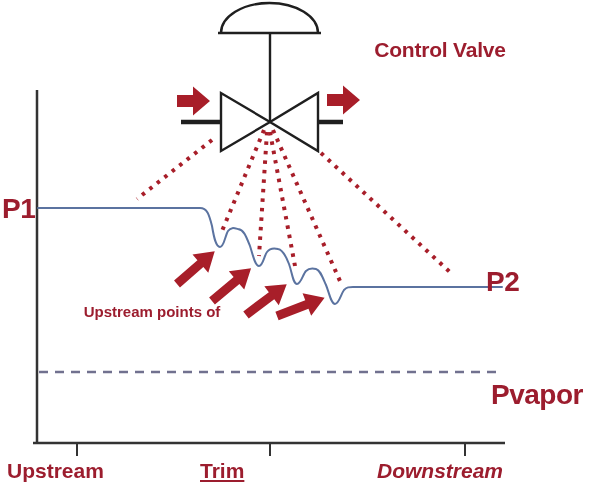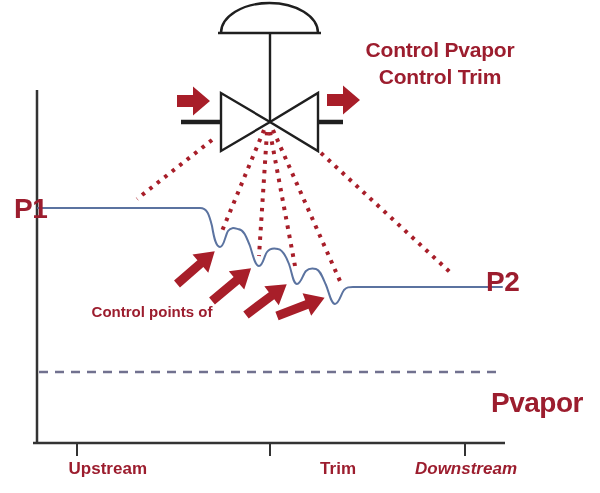--- a/index.html
+++ b/index.html
@@ -42,27 +42,27 @@
     text-align:center;
     color:var(--dark-red);
     font-weight:bold;
     font-size:15px;
     line-height:20px;
   }
   .axis-label{
     position:absolute;
     top:459px;
     width:140px;
-    text-align:right;
+    text-align:left;
     color:var(--dark-red);
     font-weight:bold;
-    font-size:17px;
+    font-size:21px;
   }
   .axis-label.upstream{left:7px;}
-  .axis-label.trim{left:216px;}
+  .axis-label.trim{left:200px;text-decoration:underline;}
   .axis-label.downstream{left:377px;font-style:italic;}
 
   .curve{stroke:var(--curve-blue);stroke-width:2;fill:none;stroke-linecap:round;}
   .valve-line{stroke:var(--line-black);stroke-width:2.4;fill:none;}
   .valve-fill{stroke:var(--line-black);stroke-width:2.4;fill:#ffffff;}
   .pipe{stroke:var(--line-black);stroke-width:4.5;fill:none;}
   .axis{stroke:var(--axis-gray);stroke-width:2.5;fill:none;}
   .tick{stroke:var(--axis-gray);stroke-width:2;fill:none;}
   .dotline{stroke:var(--arrow-red);stroke-width:4;fill:none;stroke-dasharray:3.5 6;}
   .vaporline{stroke:var(--vapor-gray);stroke-width:2.4;fill:none;stroke-dasharray:9 7;}
@@ -127,29 +127,28 @@
 
     <g>
       <path class="block-arrow" transform="translate(177,284) rotate(-41)" d="M0,-4.5 L31,-4.5 L31,-12 L50,0 L31,12 L31,4.5 L0,4.5 Z"></path>
       <path class="block-arrow" transform="translate(212,301) rotate(-40)" d="M0,-4.5 L32,-4.5 L32,-12 L51,0 L32,12 L32,4.5 L0,4.5 Z"></path>
       <path class="block-arrow" transform="translate(246,315) rotate(-37)" d="M0,-4.5 L32,-4.5 L32,-12 L51,0 L32,12 L32,4.5 L0,4.5 Z"></path>
       <path class="block-arrow" transform="translate(277,316) rotate(-21)" d="M0,-4.5 L32,-4.5 L32,-12 L51,0 L32,12 L32,4.5 L0,4.5 Z"></path>
     </g>
   </svg>
 
   <div class="title-block">
-    <div>Control Pvapor</div>
-    <div>Control Trim</div>
+    <div>Control Valve</div>
   </div>
 
-  <div class="label p-label" style="left:14px;top:193px;">P1</div>
+  <div class="label p-label" style="left:2px;top:193px;">P1</div>
   <div class="label p-label" style="left:486px;top:266px;">P2</div>
-  <div class="label p-label" style="left:491px;top:379px;margin-top:8px;">Pvapor</div>
+  <div class="label p-label" style="left:491px;top:379px;">Pvapor</div>
 
   <div class="constriction-block">
-    <div>Control points of</div>
+    <div>Upstream points of</div>
   </div>
 
   <div class="axis-label upstream">Upstream</div>
   <div class="axis-label trim">Trim</div>
   <div class="axis-label downstream">Downstream</div>
 
 </div>
 
 </body></html>

